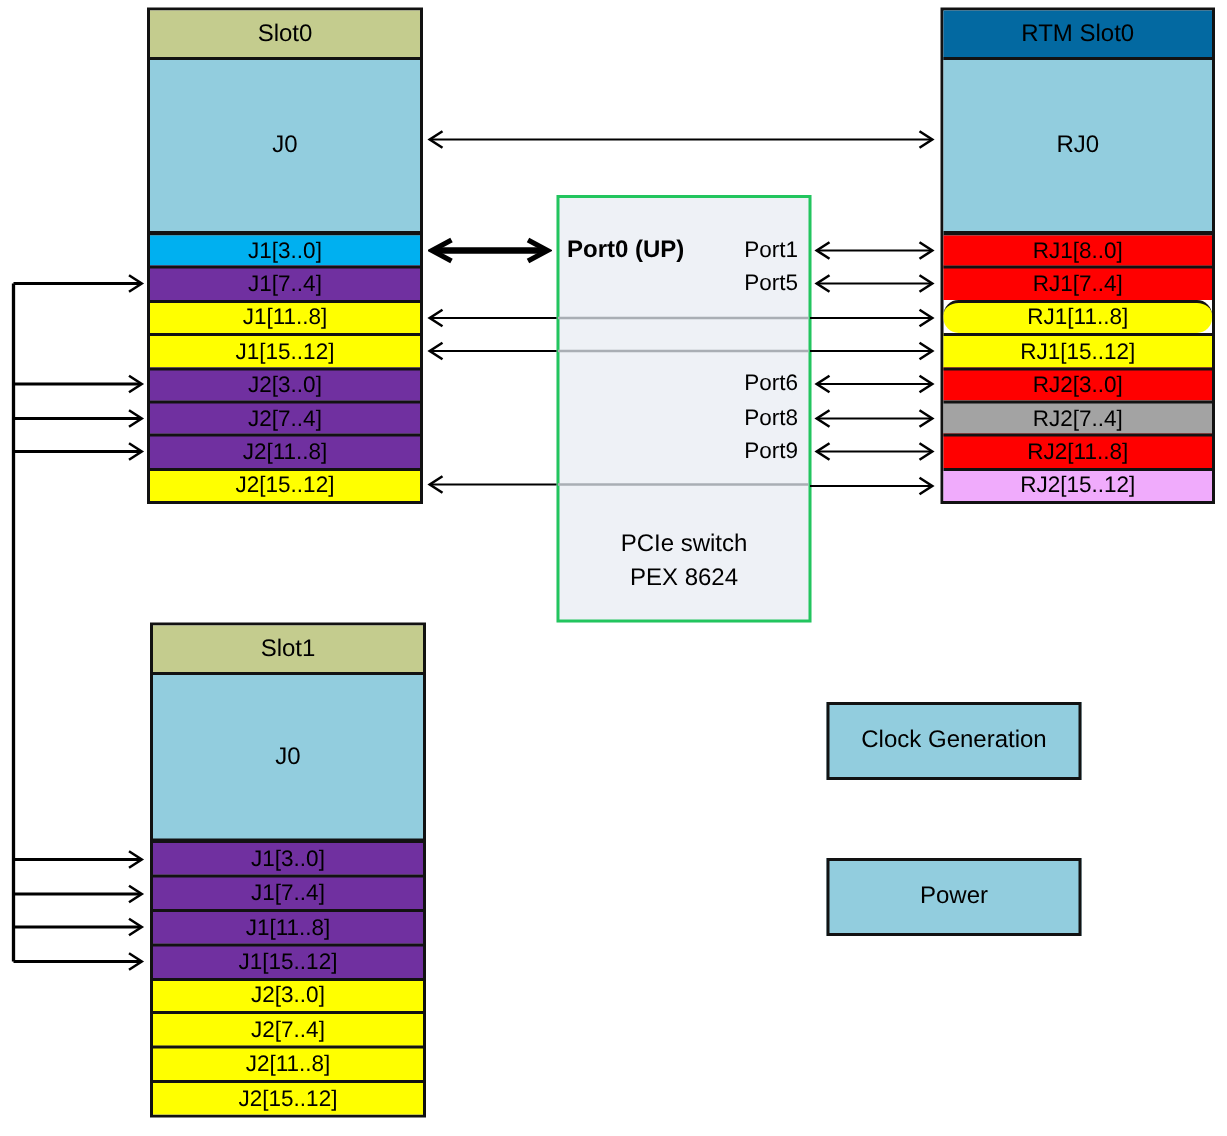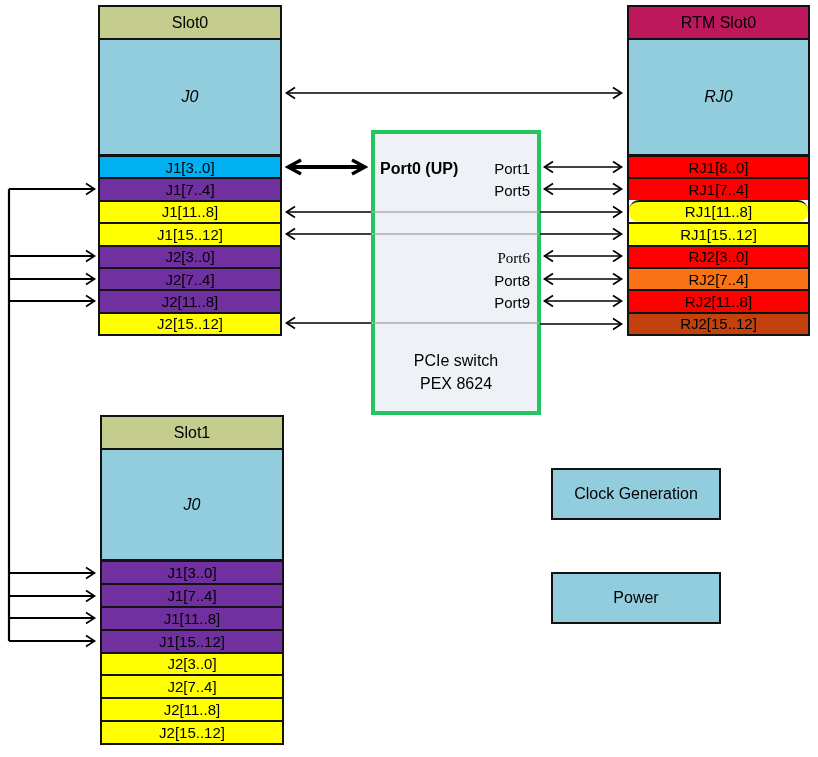--- a/index.html
+++ b/index.html
@@ -29,21 +29,20 @@
     justify-content: center;
     font-size: 16px;
   }
   .block-main {
     display: flex;
     align-items: center;
     justify-content: center;
     font-size: 16px;
     border-bottom: 3px solid #121212;
     box-sizing: border-box;
-    font-style: italic;
   }
   .slot0 { left: 98px;  top: 5px;   width: 184px; height: 331px; }
   .rtm   { left: 627px; top: 5px;   width: 183px; height: 331px; }
   .slot1 { left: 100px;  top: 415px; width: 184px; height: 330px; }
   .slot0 .block-main, .rtm .block-main { height: 117px; flex: 0 0 117px; }
   .slot1 .block-main { height: 112px; flex: 0 0 112px; }
   .rows { flex: 1 1 auto; display: flex; flex-direction: column; }
   .row {
     flex: 1 1 0;
     border-top: 2px solid #121212;
@@ -52,30 +51,30 @@
     justify-content: center;
     font-size: 15px;
     line-height: 1;
   }
   .row:first-child { border-top: none; }
 
   .switch-box {
     position: absolute;
     left: 371px; top: 130px;
     width: 170px; height: 285px;
-    border: 4px solid #22c55e;
+    border: 2px solid #22c55e;
     box-sizing: border-box;
     font-size: 15px;
   }
   .port-label { position: absolute; line-height: 20px; white-space: nowrap; }
   .port-uplink { left: 5px; top: 25px; font-weight: bold; font-size: 16px; }
   .port-right { right: 7px; text-align: right; }
   .p1 { top: 25px; }
   .p5 { top: 47px; }
-  .p6 { top: 114px; font-family: Liberation Serif, serif; }
+  .p6 { top: 114px; }
   .p8 { top: 137px; }
   .p9 { top: 159px; }
   .switch-name {
     position: absolute;
     left: 0; right: 0; bottom: 16px;
     text-align: center;
     line-height: 23px;
     font-size: 16px;
   }
 
@@ -118,31 +117,31 @@
       <div class="row" style="background-color: rgb(255, 255, 0);">J1[11..8]</div>
       <div class="row" style="background-color: rgb(255, 255, 0);">J1[15..12]</div>
       <div class="row" style="background-color: rgb(112, 48, 160);">J2[3..0]</div>
       <div class="row" style="background-color: rgb(112, 48, 160);">J2[7..4]</div>
       <div class="row" style="background-color: rgb(112, 48, 160);">J2[11..8]</div>
       <div class="row" style="background-color: rgb(255, 255, 0);">J2[15..12]</div>
     </div>
   </div>
 
   <div class="block rtm">
-    <div class="block-header" style="background-color: #be185d;">RTM Slot0</div>
+    <div class="block-header" style="background-color: #0369a1;">RTM Slot0</div>
     <div class="block-main" style="background-color: rgb(146, 205, 222);">RJ0</div>
     <div class="rows">
       <div class="row" style="background-color: rgb(255, 0, 0);">RJ1[8..0]</div>
       <div class="row" style="background-color: rgb(255, 0, 0);">RJ1[7..4]</div>
       <div class="row" style="background-color: rgb(255, 255, 0); border-radius: 10px;">RJ1[11..8]</div>
       <div class="row" style="background-color: rgb(255, 255, 0);">RJ1[15..12]</div>
       <div class="row" style="background-color: rgb(255, 0, 0);">RJ2[3..0]</div>
-      <div class="row" style="background-color: #f97316;">RJ2[7..4]</div>
+      <div class="row" style="background-color: #a3a3a3;">RJ2[7..4]</div>
       <div class="row" style="background-color: rgb(255, 0, 0);">RJ2[11..8]</div>
-      <div class="row" style="background-color: #c2410c;">RJ2[15..12]</div>
+      <div class="row" style="background-color: #f0abfc;">RJ2[15..12]</div>
     </div>
   </div>
 
   <div class="block slot1">
     <div class="block-header" style="background-color: rgb(196, 204, 142);">Slot1</div>
     <div class="block-main" style="background-color: rgb(146, 205, 222);">J0</div>
     <div class="rows">
       <div class="row" style="background-color: rgb(112, 48, 160);">J1[3..0]</div>
       <div class="row" style="background-color: rgb(112, 48, 160);">J1[7..4]</div>
       <div class="row" style="background-color: rgb(112, 48, 160);">J1[11..8]</div>

